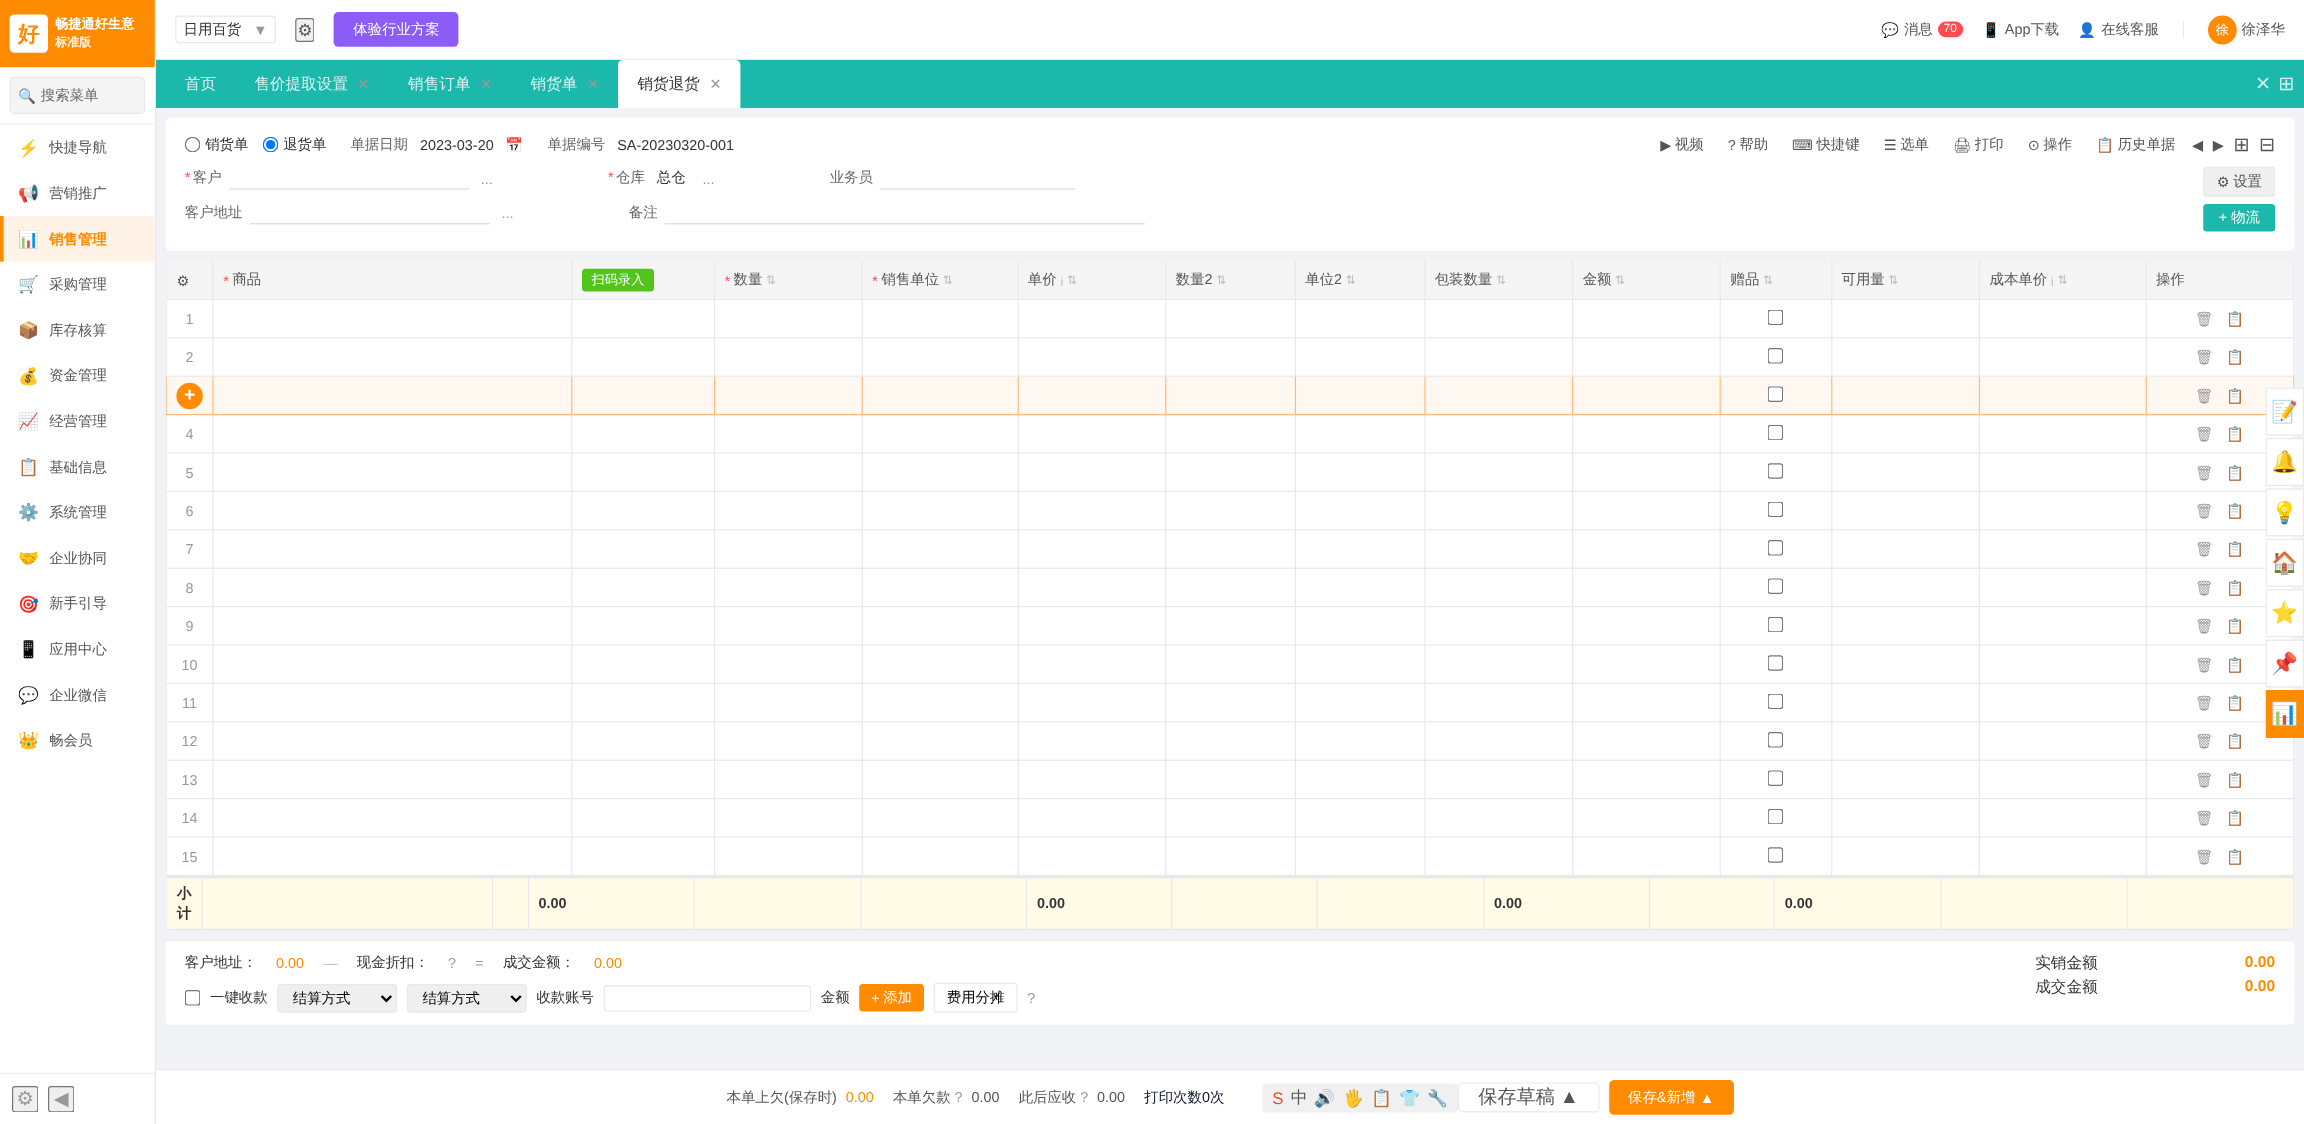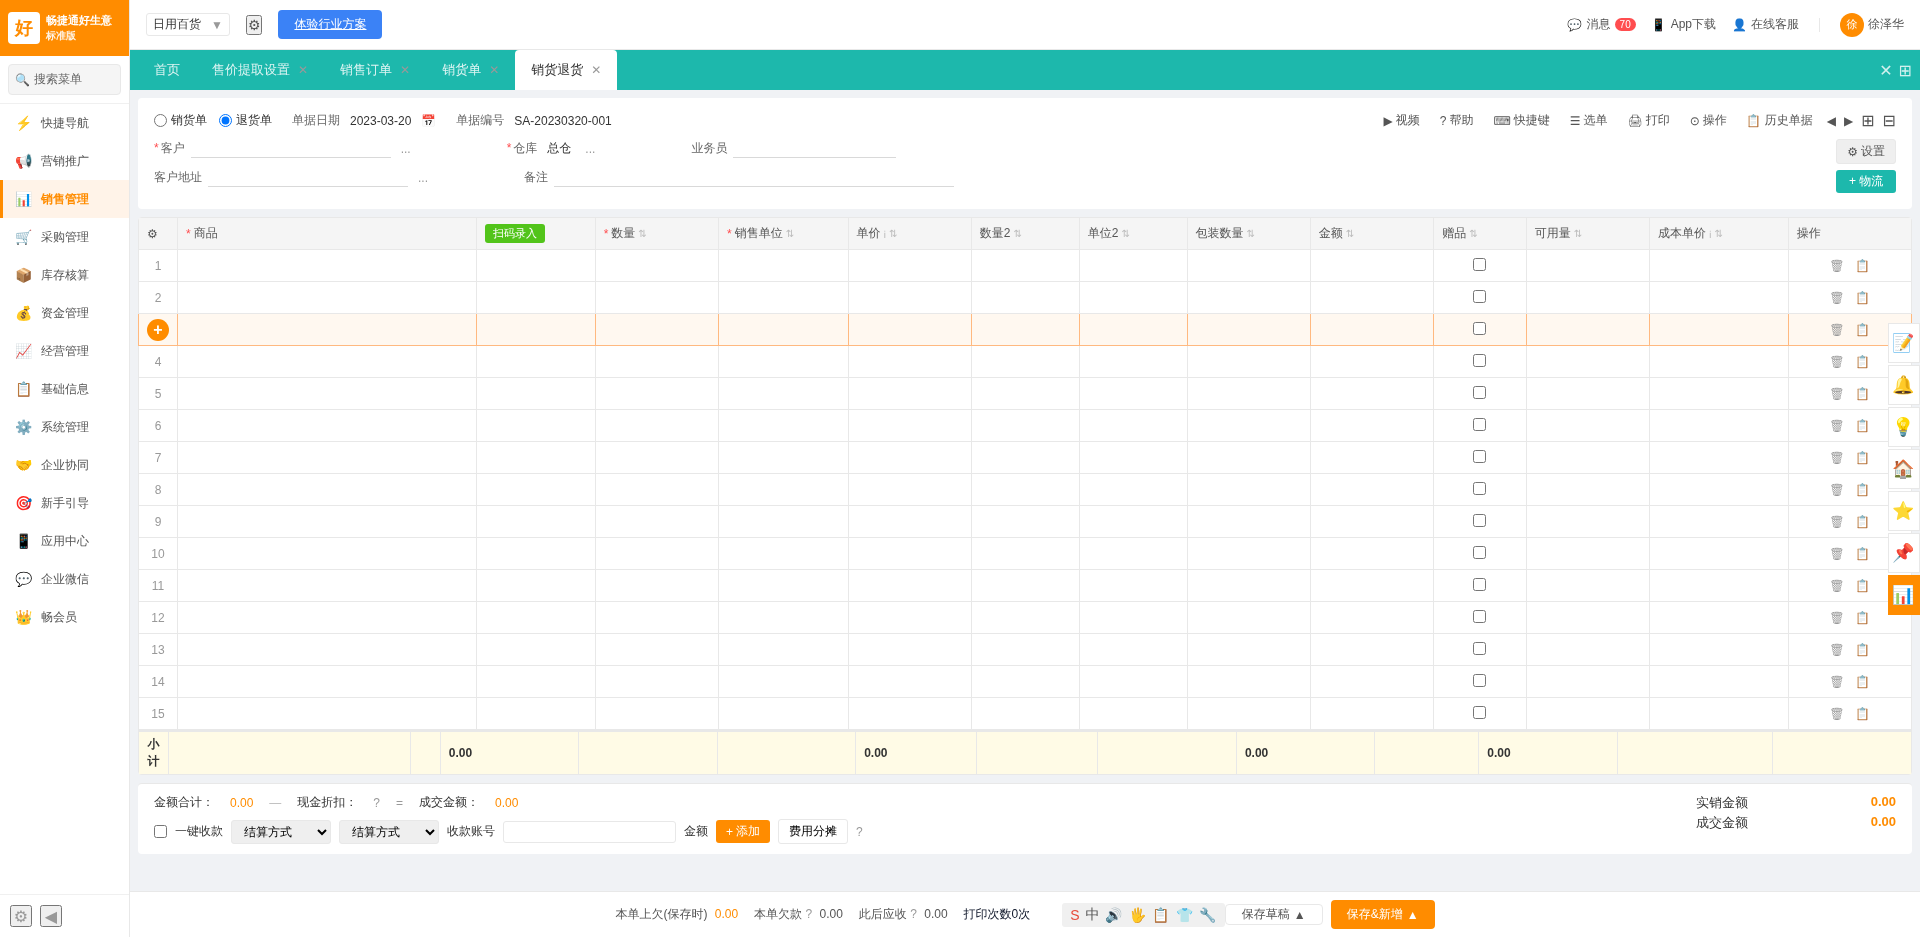--- a/index.html
+++ b/index.html
@@ -17,21 +17,21 @@
     .sidebar-nav-item .nav-icon { width: 18px; height: 18px; display: flex; align-items: center; justify-content: center; font-size: 14px; }
     .sidebar-bottom { margin-top: auto; padding: 10px; display: flex; align-items: center; gap: 8px; border-top: 1px solid #f0f0f0; }
 
     
     .main { margin-left: 130px; display: flex; flex-direction: column; height: 100vh; }
 
     
     .header { background: #fff; height: 50px; display: flex; align-items: center; justify-content: space-between; padding: 0 16px; border-bottom: 1px solid #e8e8e8; }
     .header-left { display: flex; align-items: center; gap: 16px; }
     .header-select { display: flex; align-items: center; gap: 6px; padding: 4px 10px; border: 1px solid #e8e8e8; border-radius: 4px; cursor: pointer; font-size: 12px; color: #333; }
-    .header-btn-experience { background: #3b82f6; color: #fff; border: none; padding: 6px 16px; border-radius: 4px; cursor: pointer; font-size: 12px; text-decoration: underline; }
+    .header-btn-experience { background: #8b5cf6; color: #fff; border: none; padding: 6px 16px; border-radius: 4px; cursor: pointer; font-size: 12px; }
     .header-right { display: flex; align-items: center; gap: 16px; font-size: 12px; color: #555; }
     .header-icon-btn { display: flex; align-items: center; gap: 4px; cursor: pointer; color: #555; }
     .badge { background: #ff4d4f; color: #fff; border-radius: 10px; padding: 1px 5px; font-size: 10px; }
 
     
     .tabs { background: #1db8ac; display: flex; align-items: center; padding: 0 8px; height: 40px; }
     .tab { padding: 0 16px; height: 40px; display: flex; align-items: center; gap: 4px; cursor: pointer; font-size: 13px; color: rgba(255,255,255,0.85); border-radius: 4px 4px 0 0; position: relative; }
     .tab.active { background: #fff; color: #333; }
     .tab .tab-close { margin-left: 4px; color: #999; font-size: 12px; }
 
@@ -75,21 +75,21 @@
     .bottom-section { background: #fff; padding: 10px 16px; border-top: 1px solid #e8e8e8; }
     .total-row { display: flex; align-items: center; gap: 16px; margin-bottom: 8px; font-size: 12px; color: #333; }
     .total-divider { color: #bbb; }
     .payment-row { display: flex; align-items: center; gap: 8px; font-size: 12px; }
     .payment-input { border: 1px solid #e8e8e8; padding: 3px 8px; border-radius: 3px; min-width: 100px; font-size: 12px; }
     .btn-add-fee { background: #ff8c00; color: #fff; border: none; padding: 3px 10px; border-radius: 3px; cursor: pointer; font-size: 12px; display: flex; align-items: center; gap: 3px; }
     .btn-fee-split { background: #fff; border: 1px solid #e8e8e8; padding: 3px 10px; border-radius: 3px; cursor: pointer; font-size: 12px; }
     .footer-bar { display: flex; align-items: center; justify-content: center; padding: 8px 16px; background: #fff; border-top: 1px solid #e8e8e8; font-size: 12px; }
     .footer-left { display: flex; align-items: center; gap: 16px; color: #555; }
     .footer-right { display: flex; align-items: center; gap: 8px; }
-    .btn-save-draft { background: #fff; border: 1px solid #e8e8e8; padding: 1px 16px; border-radius: 4px; cursor: pointer; font-size: 12px; color: #555; display: flex; align-items: center; gap: 4px; }
+    .btn-save-draft { background: #fff; border: 1px solid #e8e8e8; padding: 1px 16px; border-radius: 4px; cursor: pointer; font-size: 16px; color: #555; display: flex; align-items: center; gap: 4px; }
     .btn-save-new { background: #ff8c00; color: #fff; border: none; padding: 6px 16px; border-radius: 4px; cursor: pointer; font-size: 12px; display: flex; align-items: center; gap: 4px; }
     .summary-box { text-align: right; font-size: 13px; }
     .summary-box .summary-row { display: flex; justify-content: space-between; gap: 20px; margin-bottom: 2px; }
     .summary-box .amount { color: #ff8c00; font-weight: bold; }
 
     
     .right-panel { position: fixed; right: 0; top: 50%; transform: translateY(-50%); display: flex; flex-direction: column; gap: 2px; z-index: 200; }
     .right-panel-btn { width: 32px; background: #fff; border: 1px solid #e8e8e8; padding: 8px 4px; display: flex; flex-direction: column; align-items: center; gap: 2px; cursor: pointer; font-size: 10px; color: #666; }
     .right-panel-btn.active { background: #ff8c00; color: #fff; border-color: #ff8c00; }
 
@@ -851,21 +851,21 @@
           <td style="min-width:80px;"></td>
         </tr>
       </tbody>
         </table>
     </div>
 
     <div class="bottom-section" style="margin-top:8px;border-radius:4px;">
       <div style="display:flex;justify-content:space-between;align-items:flex-start;">
         <div>
           <div class="total-row">
-            <span>金额合计：</span>
+            <span>客户地址：</span>
             <span style="color:#ff8c00;">0.00</span>
             <span class="total-divider">—</span>
             <span>现金折扣：</span>
             <span style="cursor:pointer;color:#999;">?</span>
             <span style="color:#999;"> = </span>
             <span>成交金额：</span>
             <span style="color:#ff8c00;">0.00</span>
           </div>
           <div class="payment-row">
             <input type="checkbox" style="">

